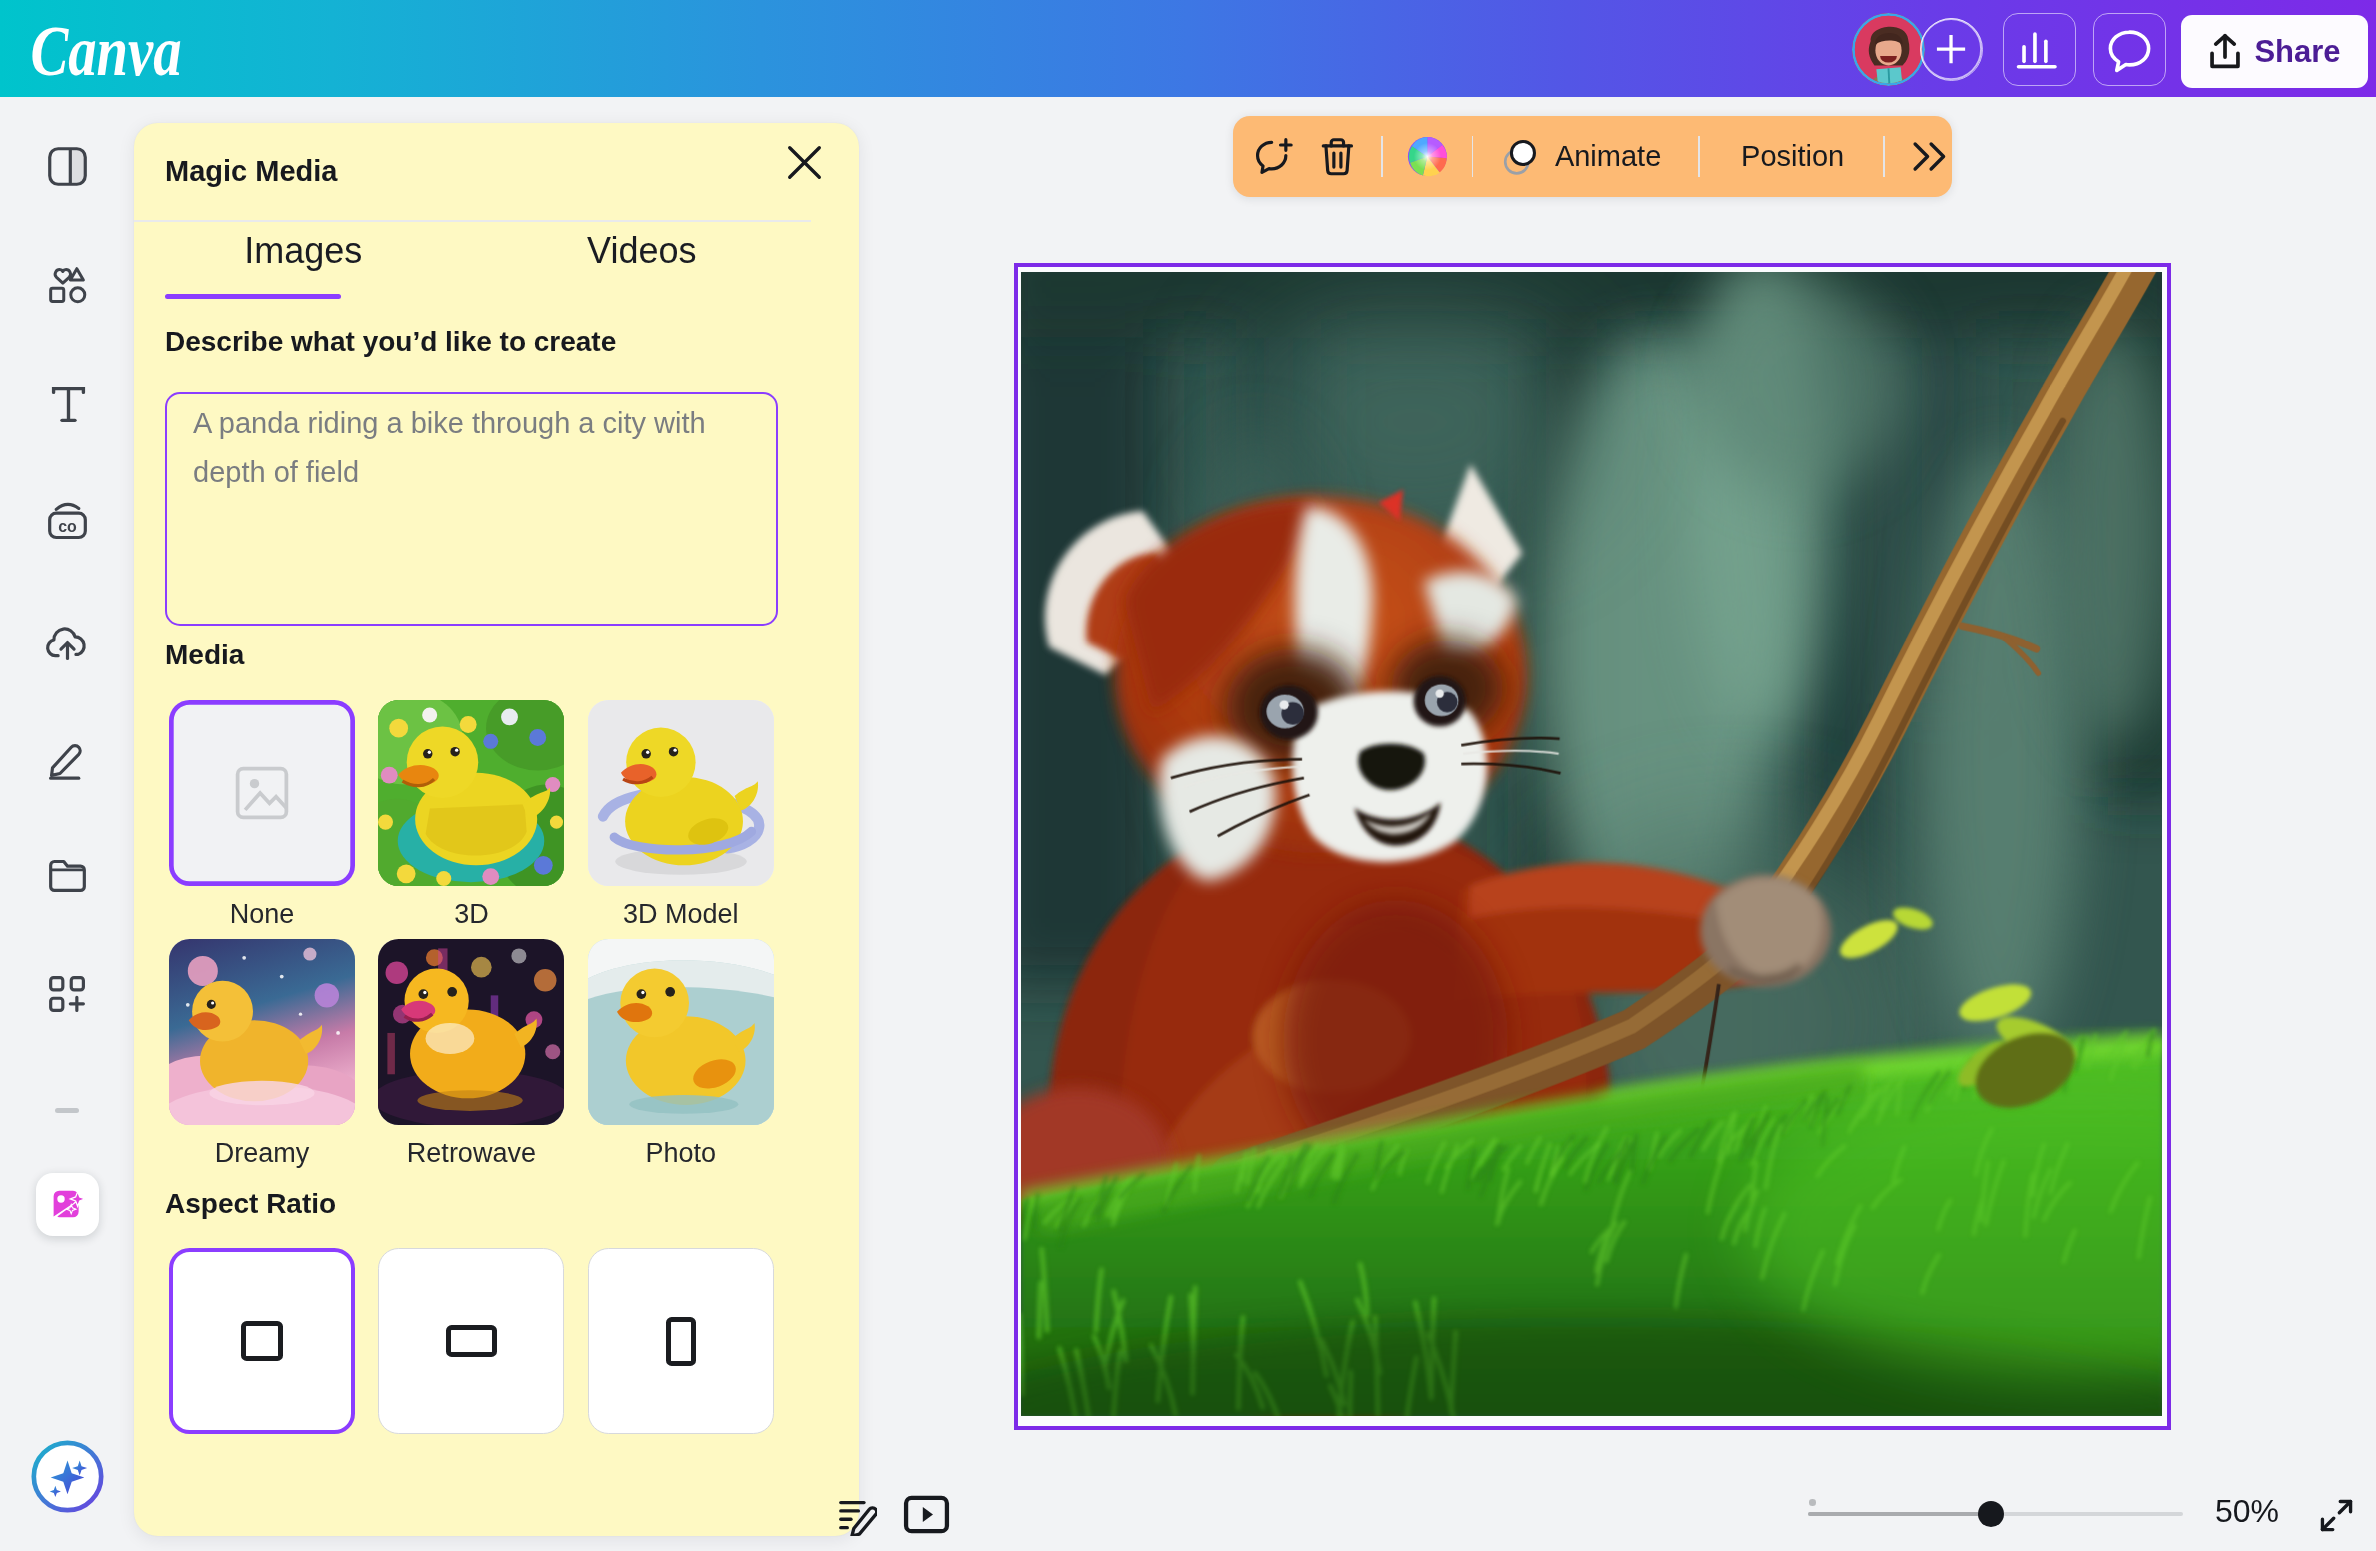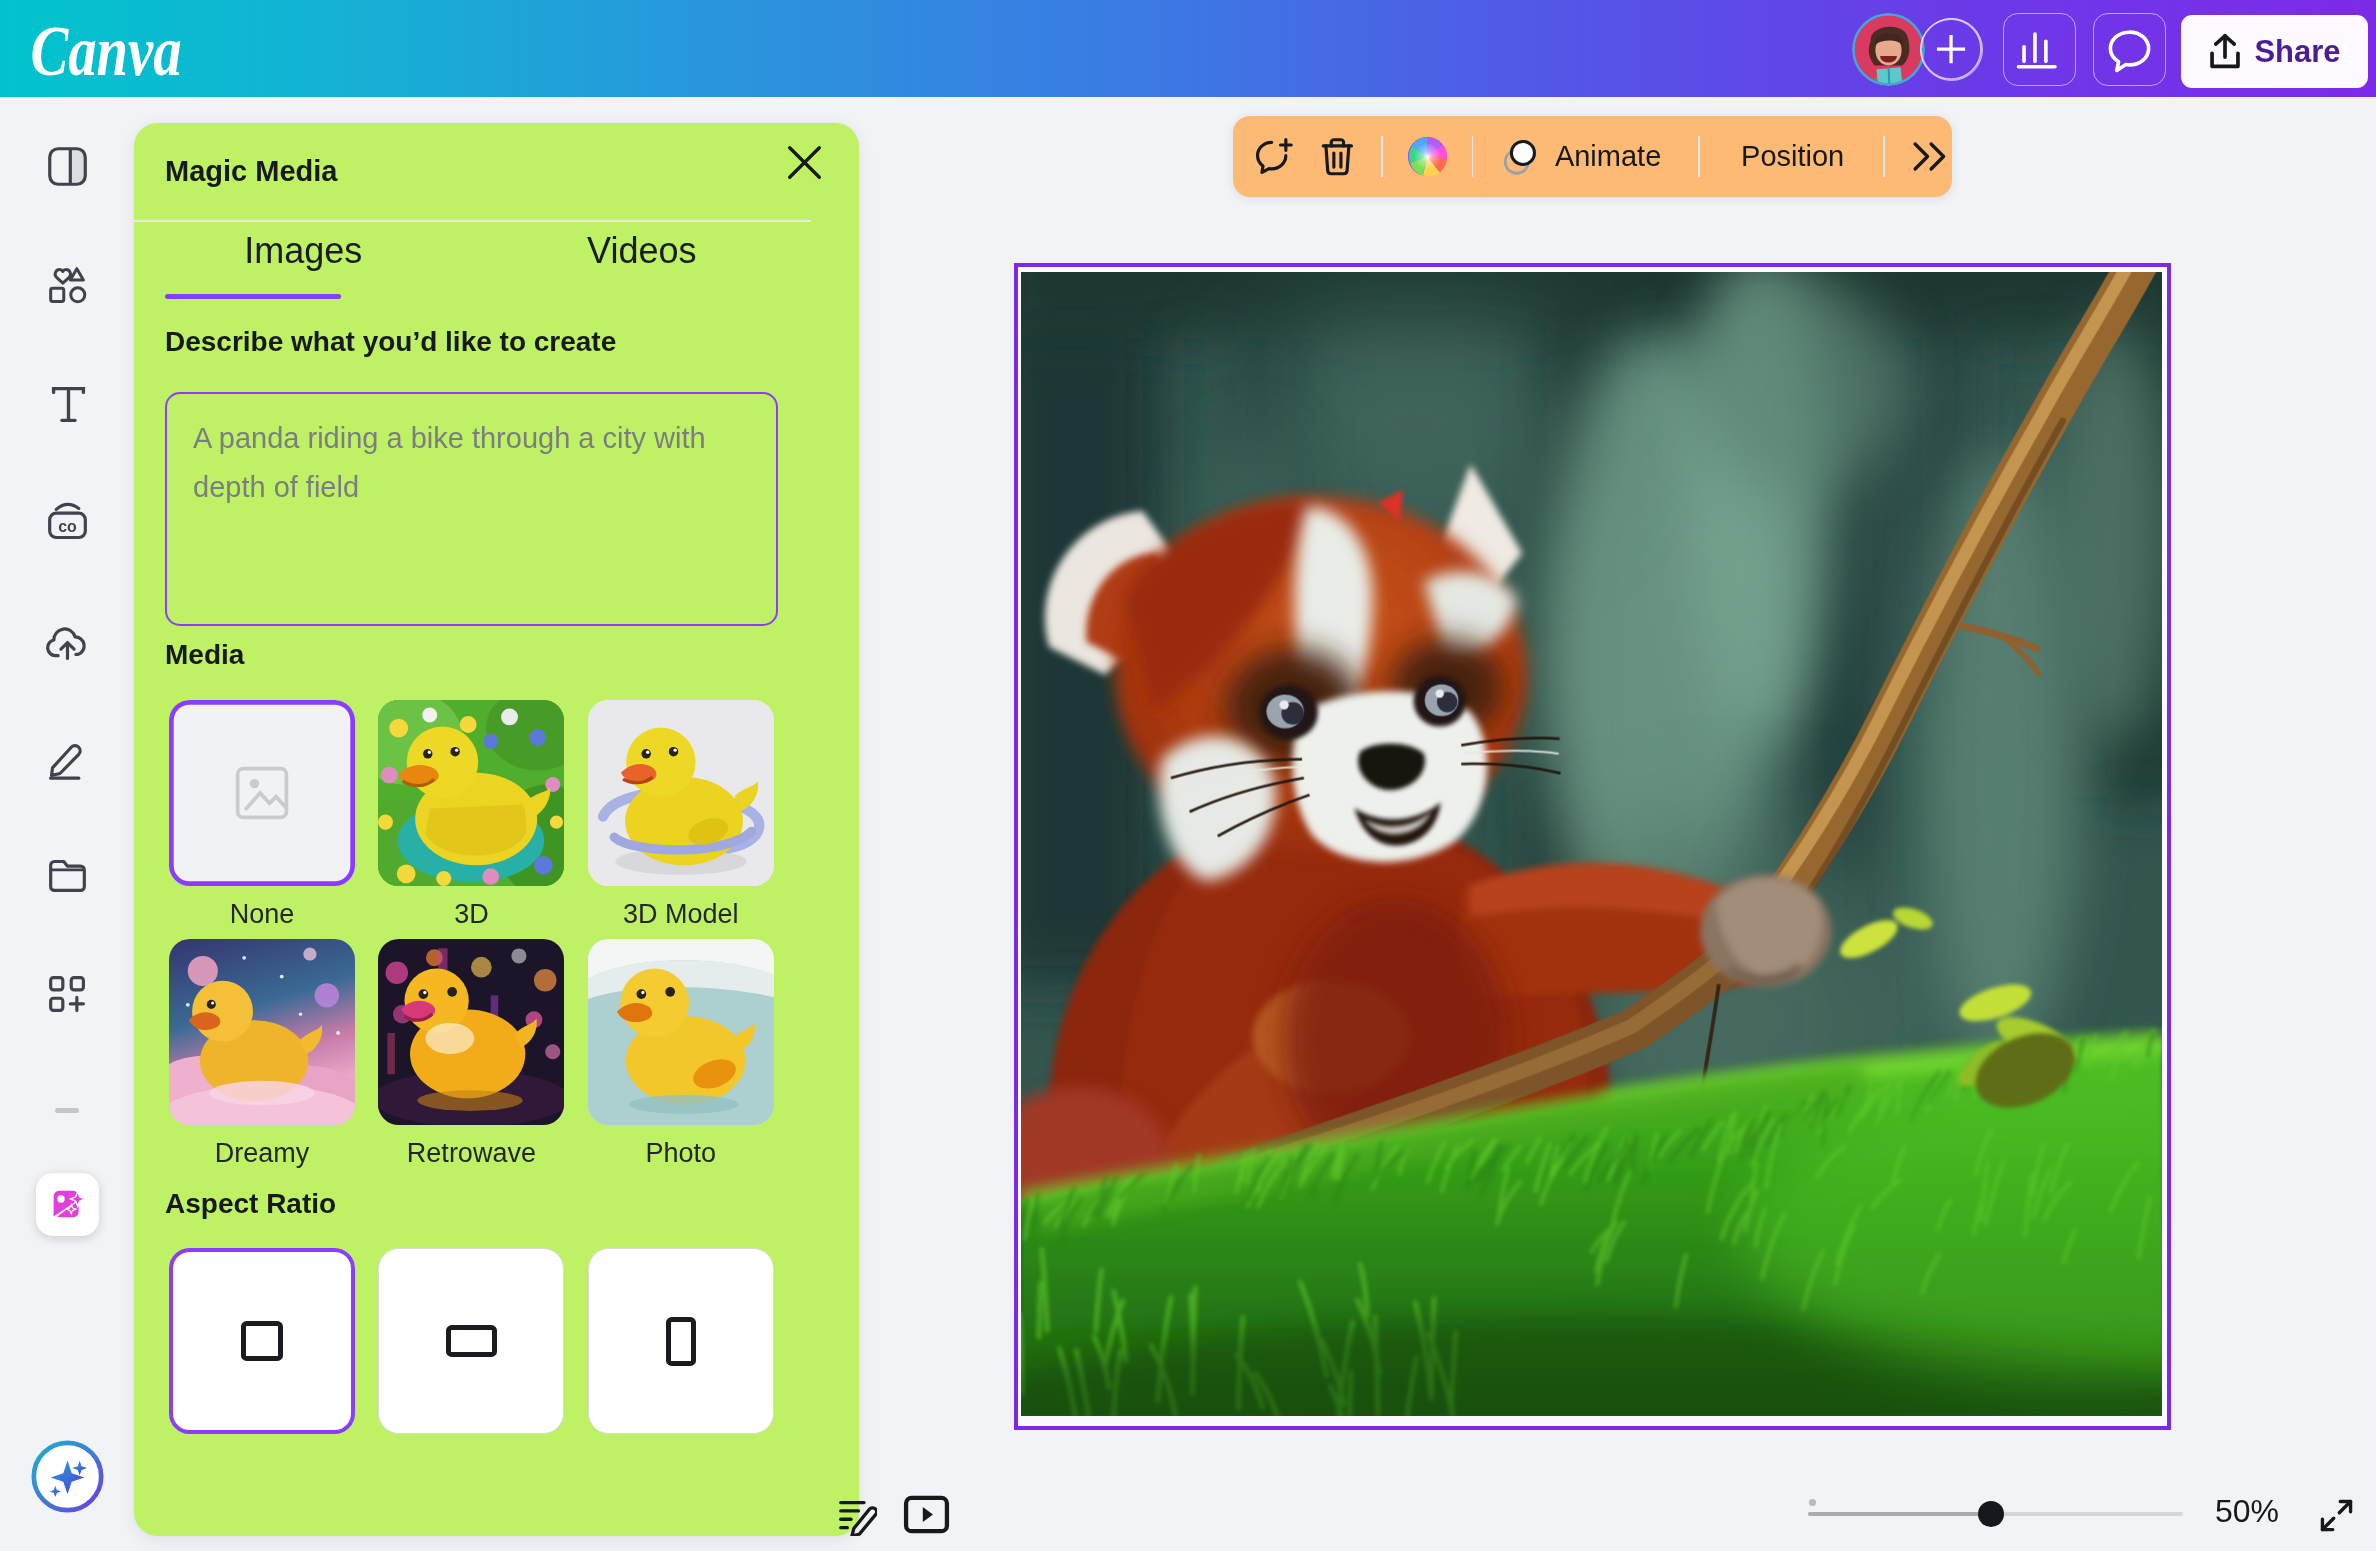--- a/index.html
+++ b/index.html
@@ -14,32 +14,32 @@
      background:radial-gradient(circle at 50% 42%, #e8566b 0%, #d8375c 55%, #c22553 100%); border:2.8px solid #3aa7e8; }
   .circlebtn { position:absolute; left:1920px; top:18px; width:63px; height:63px; border-radius:50%; border:1.9px solid rgba(255,255,255,0.65); color:#fff; }
   .sqbtn { position:absolute; width:73px; height:73px; top:13px; border-radius:15px; border:1.9px solid rgba(255,255,255,0.55); }
   .share { position:absolute; left:2181px; top:15px; width:187px; height:73px; background:#fdfbff; border-radius:11.2px;
      display:flex; align-items:center; justify-content:center; gap:12px; color:#4c1d95; font-size:31px; font-weight:bold; }
 
   
   .sb { position:absolute; color:#3f434b; }
 
   
-  .panel { position:absolute; left:134px; top:123px; width:725px; height:1413px; background:#bef264; border-radius:24px;
+  .panel { position:absolute; left:134px; top:123px; width:725px; height:1413px; background:#fef9c3; border-radius:24px;
      box-shadow:0 3.7px 17px rgba(20,30,40,0.08), 0 0 1.9px rgba(20,30,40,0.06); }
   .p-head { position:relative; height:97px; }
   .p-title { position:absolute; left:31px; top:32px; font-size:29px; font-weight:bold; color:#17191e; }
   .p-x { position:absolute; right:36px; top:20.6px; width:37px; height:37px; }
   .p-div { position:absolute; left:0; top:97px; width:677px; height:1.9px; background:#e9eaec; }
   .tabs { position:absolute; left:0; top:99px; width:677px; height:77px; display:flex; }
   .tab { flex:1; text-align:center; font-size:36px; color:#1a1c22; padding-top:8px; position:relative; }
   .tab.act:after { content:""; position:absolute; left:31px; width:176px; bottom:0px; height:4.7px; background:#8b3dff; border-radius:2.8px; }
   .lbl { position:absolute; left:31px; font-size:28px; font-weight:bold; color:#17191e; }
   .ta { position:absolute; left:31px; top:269px; width:613px; height:234px; border:2.8px solid #8b3dff; border-radius:15px;
-        padding:20px 26px; font-size:29px; line-height:49px; color:#7a7d81; }
+        padding:5px 26px; font-size:29px; line-height:49px; color:#7a7d81; }
   .grid { position:absolute; left:35px; width:611px; display:flex; gap:23.4px; }
   .card { width:186px; }
   .thumb { width:186px; height:186px; border-radius:20.6px; position:relative; overflow:hidden; background:#f0f1f3; }
   .card .cap { text-align:center; font-size:27px; color:#25272c; margin-top:13px; }
   .arcard { width:186px; height:186px; border-radius:20.6px; border:1.9px solid #d7d9dc; background:#fff;
             display:flex; align-items:center; justify-content:center; }
 
   
   .toolbar { position:absolute; left:1233px; top:116px; width:719px; height:81px; background:#fdba74; border-radius:17px;
      box-shadow:0 1.9px 9.4px rgba(20,30,40,0.10); display:flex; align-items:center; color:#17191e; }

